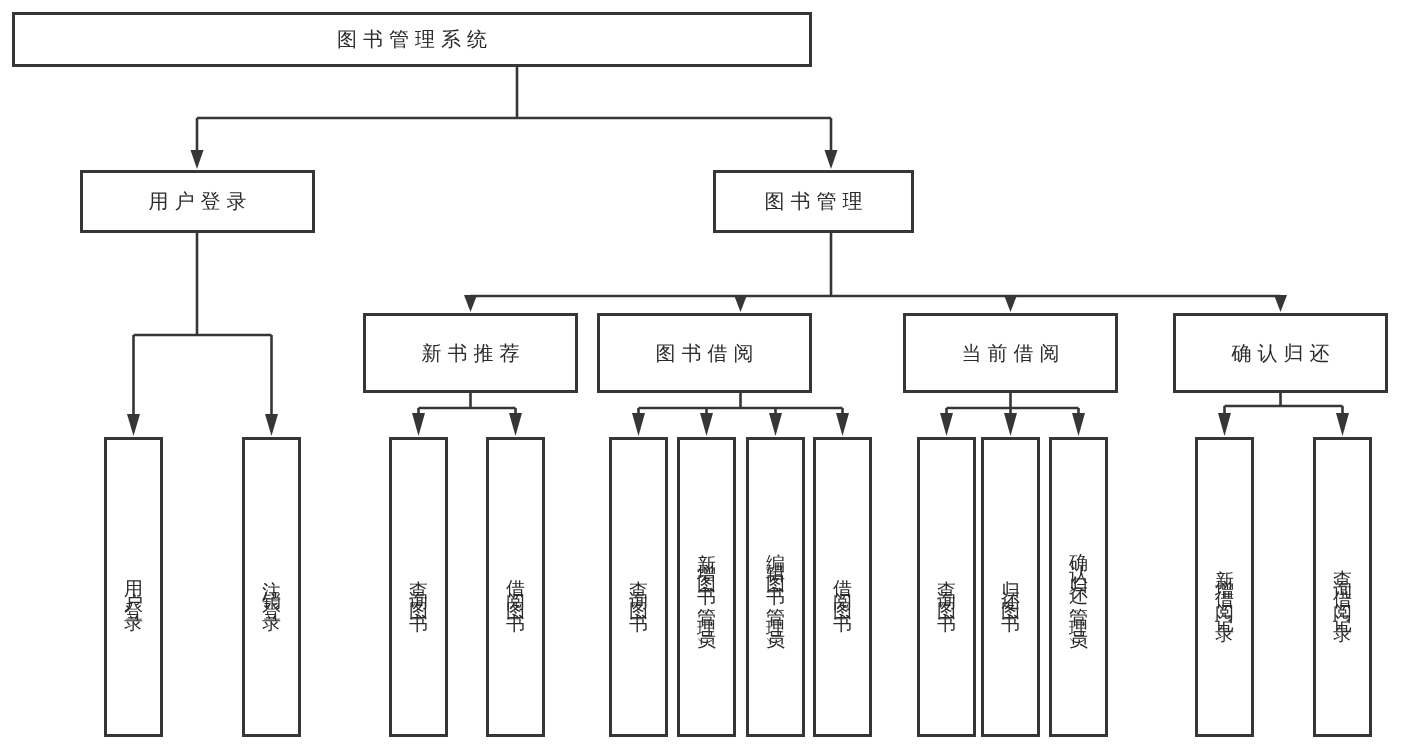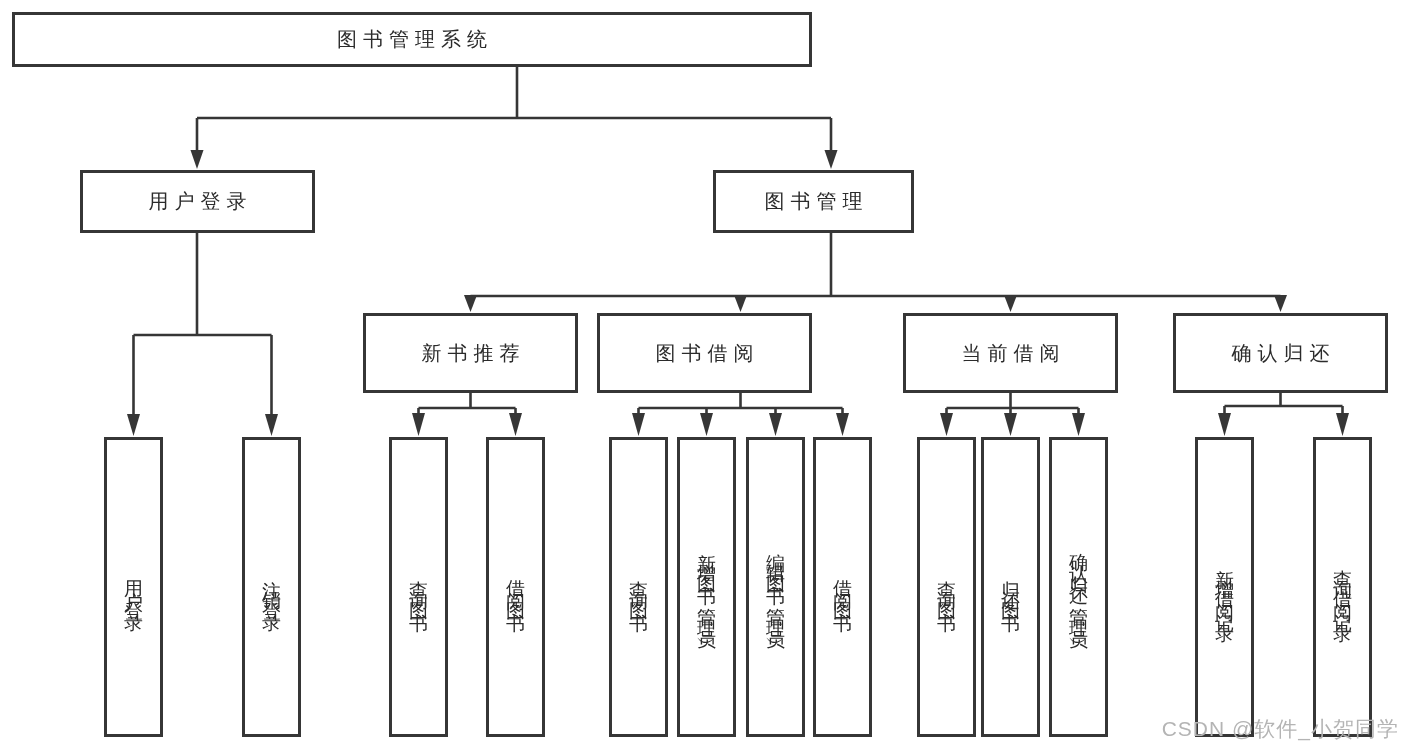--- a/index.html
+++ b/index.html
@@ -147,14 +147,13 @@
     <span>确认归还（管理员）</span>
   </div>
 
   <div class="leaf lf12">
     <span>新增借阅记录</span>
   </div>
   <div class="leaf lf13">
     <span>查询借阅记录</span>
   </div>
 
-  <div class="watermark">CSDN @软件_小贺同学</div>
 </div>
 
 </body></html>

